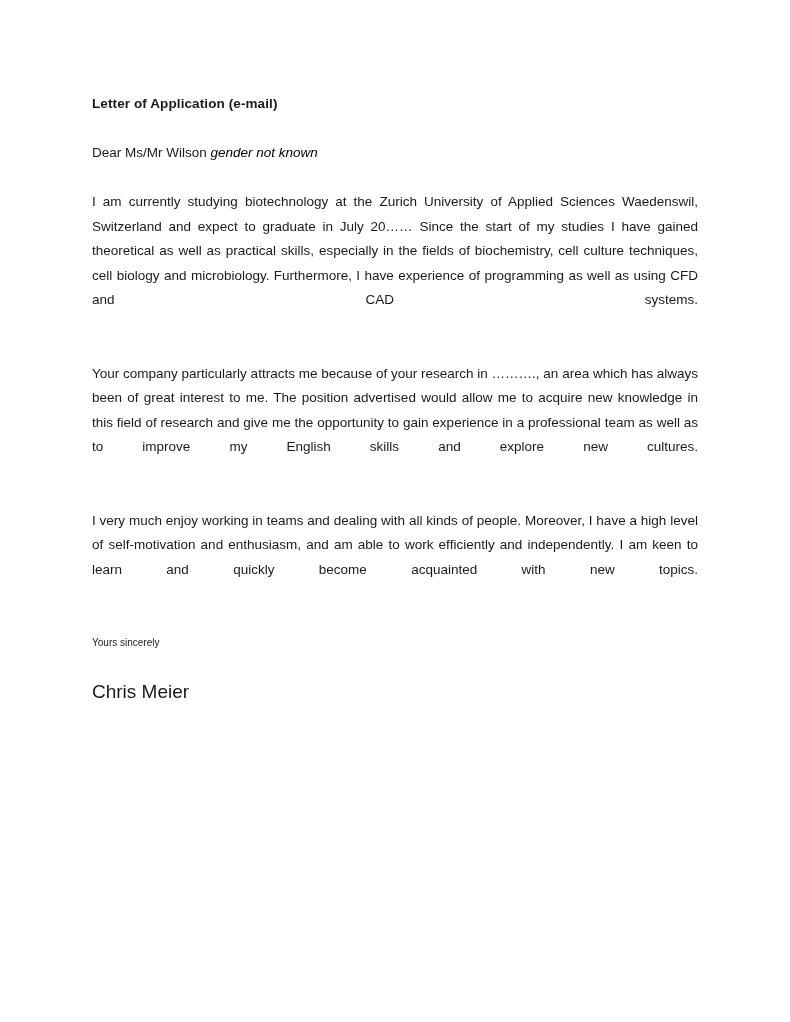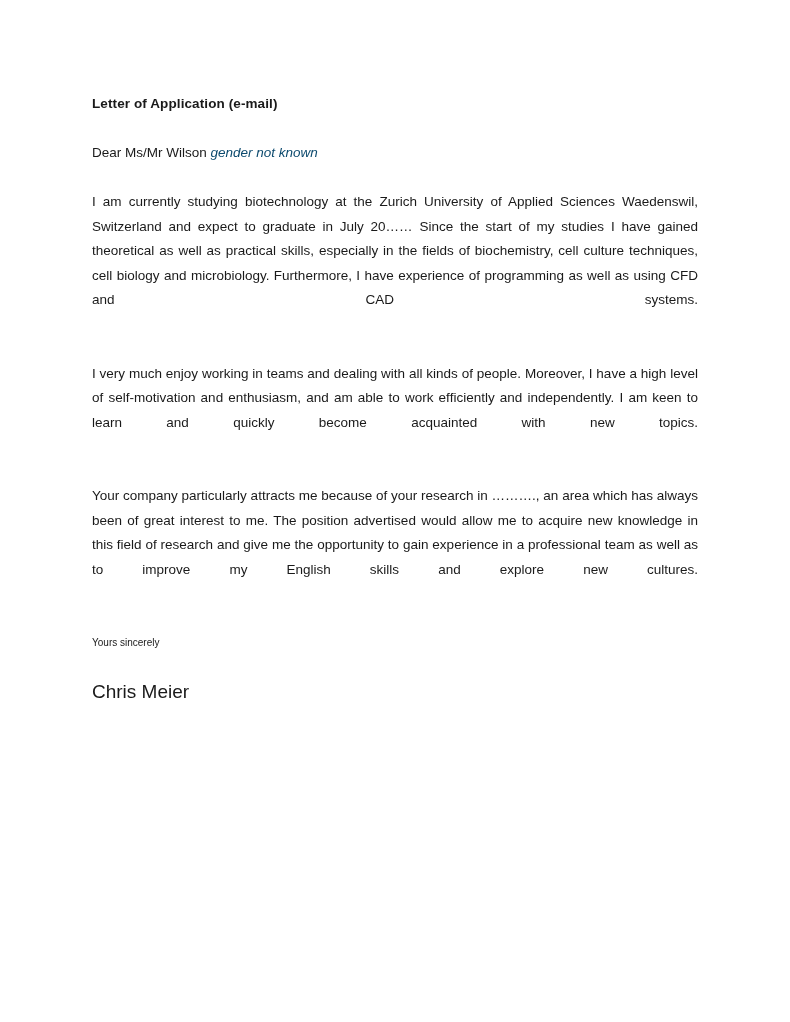--- a/index.html
+++ b/index.html
@@ -36,21 +36,21 @@
     margin: 0 0 24.5px 0;
     text-align: left;
   }
   .salutation {
     font-size: 13.5px;
     line-height: 24.5px;
     margin: 0 0 24.5px 0;
     text-align: left;
   }
   .annotation {
-    color: #0c4a6e;
+    color: #000000;
     font-style: italic;
   }
   .para {
     font-size: 13.5px;
     line-height: 24.5px;
     margin: 0 0 24.5px 0;
     text-align: justify;
     text-justify: inter-word;
   }
   .closing {
@@ -82,23 +82,23 @@
 
     <p class="letter-title">Letter of Application (e-mail)</p>
 
     <p class="salutation">
       <span>Dear Ms/Mr Wilson </span><span class="annotation">gender not known</span>
     </p>
 
 
     <p class="para">I am currently studying biotechnology at the Zurich University of Applied Sciences Waedenswil, Switzerland and expect to graduate in July 20…… Since the start of my studies I have gained theoretical as well as practical skills, especially in the fields of biochemistry, cell culture techniques, cell biology and microbiology. Furthermore, I have experience of programming as well as using CFD and CAD systems.</p>
 
+    <p class="para">Your company particularly attracts me because of your research in ………., an area which has always been of great interest to me. The position advertised would allow me to acquire new knowledge in this field of research and give me the opportunity to gain experience in a professional team as well as to improve my English skills and explore new cultures.</p>
+
     <p class="para">I very much enjoy working in teams and dealing with all kinds of people. Moreover, I have a high level of self-motivation and enthusiasm, and am able to work efficiently and independently. I am keen to learn and quickly become acquainted with new topics.</p>
-
-    <p class="para">Your company particularly attracts me because of your research in ………., an area which has always been of great interest to me. The position advertised would allow me to acquire new knowledge in this field of research and give me the opportunity to gain experience in a professional team as well as to improve my English skills and explore new cultures.</p>
 
 
 
     <p class="closing">Yours sincerely</p>
 
     <p class="signature">Chris Meier</p>
 
   </div>
 </div>
 

